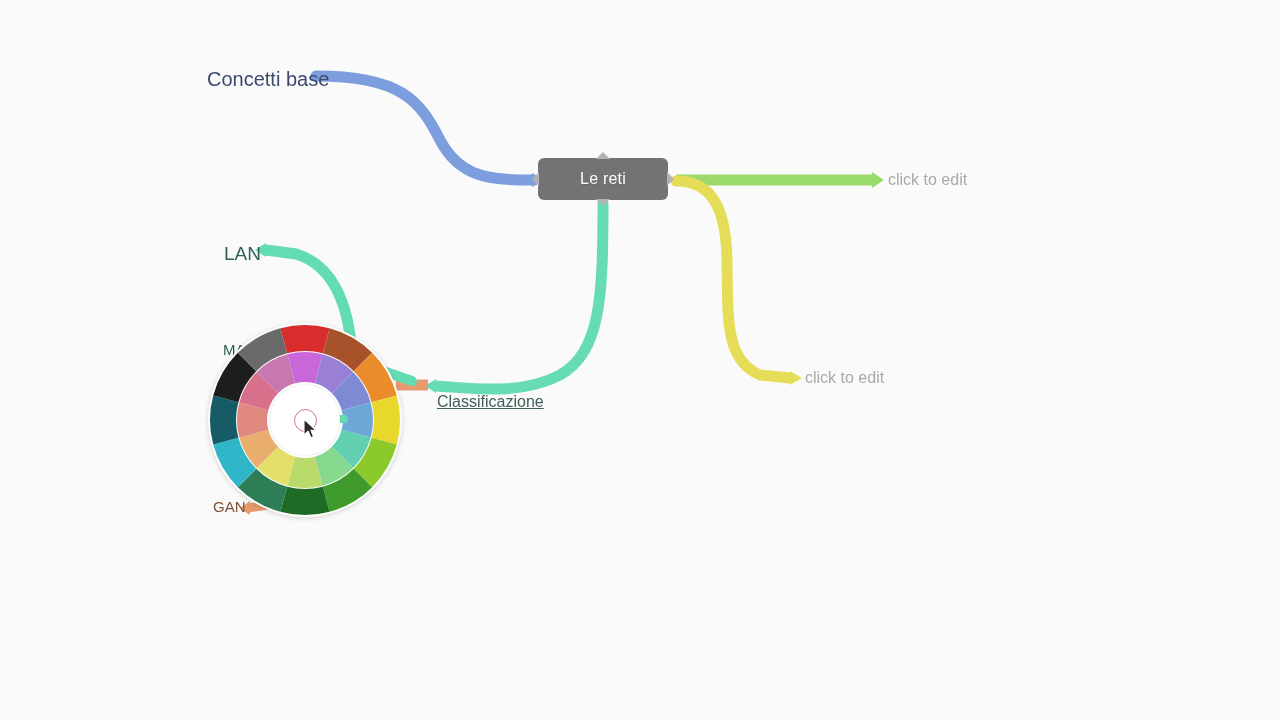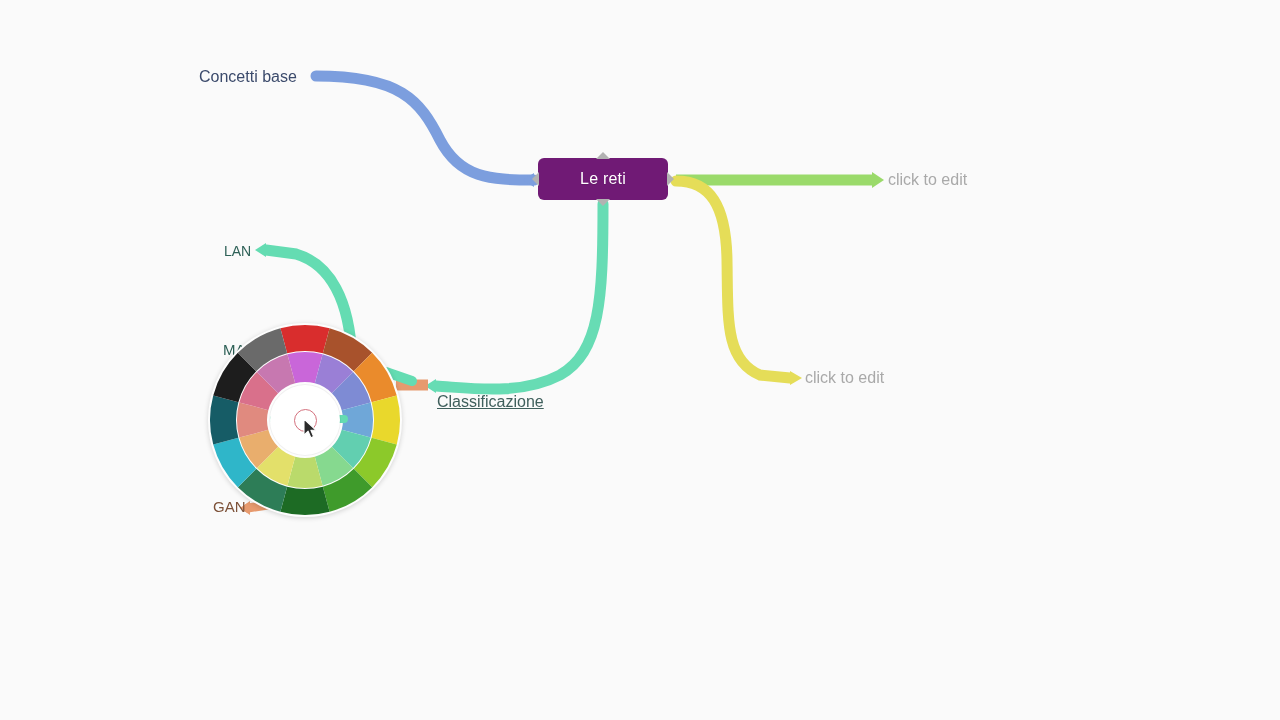--- a/index.html
+++ b/index.html
@@ -20,21 +20,21 @@
     position: absolute;
     left: 0; top: 0;
     width: 1280px; height: 720px;
   }
 
   
   .node-central {
     position: absolute;
     left: 538px; top: 158px;
     width: 130px; height: 42px;
-    background: #701a75;
+    background: #737373;
     border-radius: 6px;
     box-sizing: border-box;
     display: flex;
     align-items: center;
     justify-content: center;
   }
   .node-central .node-label {
     color: #ffffff;
     font-size: 16px;
     letter-spacing: .2px;
@@ -71,22 +71,22 @@
     border-left: 7px solid #b2b2b2;
   }
 
   
   .leaf {
     position: absolute;
     font-size: 15px;
     white-space: nowrap;
     line-height: 1;
   }
-  .leaf.concetti  { left: 199px; top: 69px;  color: #3b4a6b; font-size: 16px; }
-  .leaf.lan       { left: 224px; top: 244px; color: #2e6157; font-size: 14px; }
+  .leaf.concetti  { left: 207px; top: 69px;  color: #3b4a6b; font-size: 20px; }
+  .leaf.lan       { left: 224px; top: 244px; color: #2e6157; font-size: 19px; }
   .leaf.man       { left: 223px; top: 342px; color: #2c5f55; font-size: 15px; }
   .leaf.gan       { left: 213px; top: 499px; color: #7d5239; font-size: 15px; }
   .leaf.classif   { left: 437px; top: 394px; color: #3f5f5c; font-size: 16px; text-decoration: underline; }
   .leaf.placeholder-1 { left: 888px; top: 172px; color: #a9a9a9; font-size: 16px; }
   .leaf.placeholder-2 { left: 805px; top: 370px; color: #a9a9a9; font-size: 16px; }
 
   
   #color-wheel {
     position: absolute;
     left: 208px; top: 323px;

